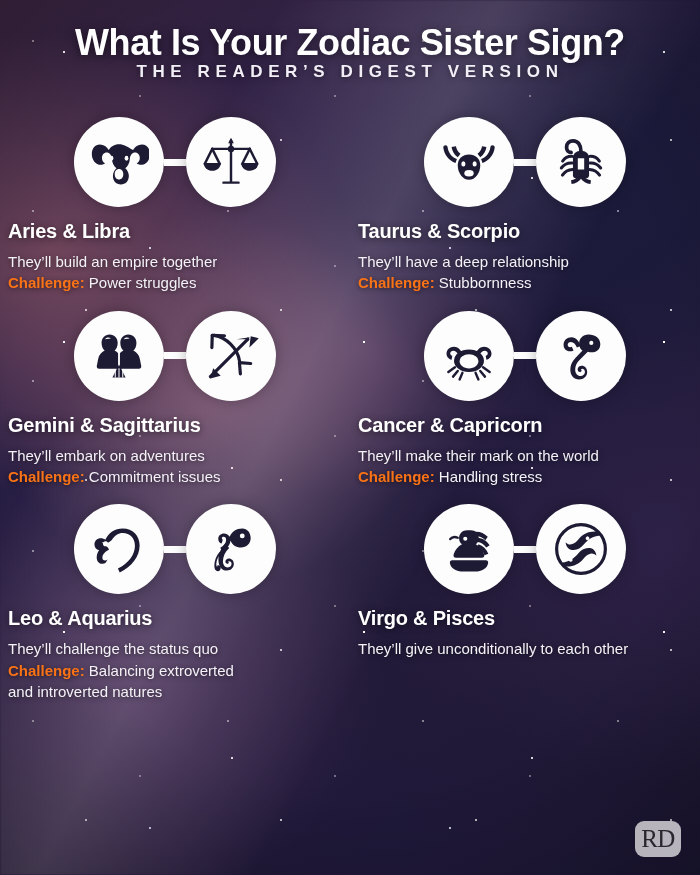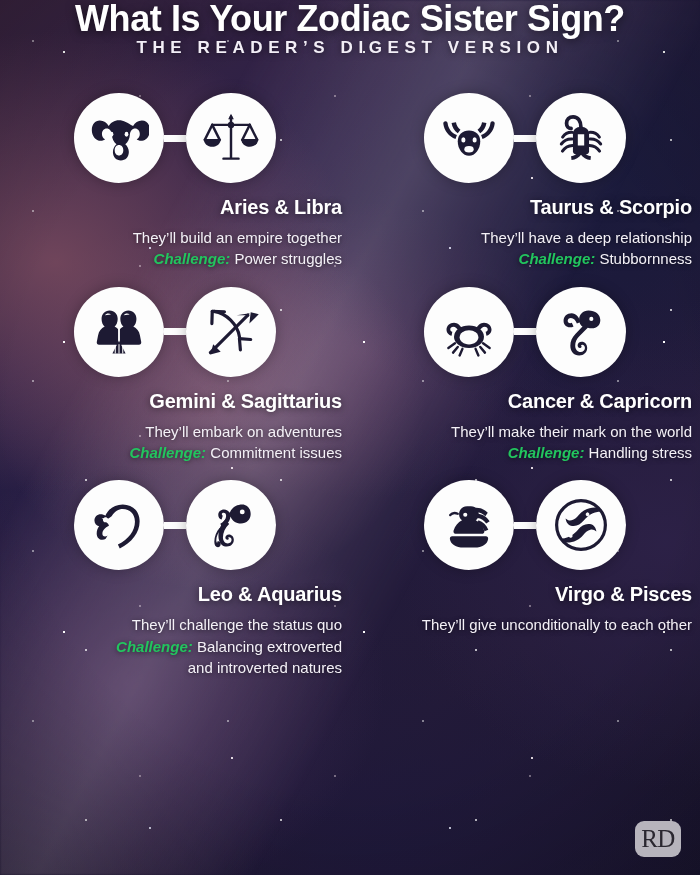--- a/index.html
+++ b/index.html
@@ -69,41 +69,41 @@
   }
   .bg-stars-lg {
     background-image:
       radial-gradient(2.2px 2.2px at 64px 52px,  rgba(255,255,255,0.98) 45%, transparent 50%),
       radial-gradient(2px 2px at 232px 178px,    rgba(255,246,250,0.85) 45%, transparent 50%),
       radial-gradient(2.4px 2.4px at 150px 248px,rgba(236,238,255,0.80) 45%, transparent 50%);
     background-size:300px 290px;
   }
 
   
-  .header { position:relative; text-align:center; }
+  .header { position:relative; text-align:center; padding-top:24px; }
   .title {
     font-size:36px; font-weight:bold; color:#ffffff;
     letter-spacing:-0.4px; line-height:1.06;
     text-shadow:0 2px 10px rgba(0,0,0,0.55);
   }
   .subtitle {
     font-size:17px; font-weight:bold; color:#f2eef6;
     letter-spacing:5.6px;
     text-shadow:0 1px 6px rgba(0,0,0,0.5);
   }
 
   
   .grid {
     position:relative;
     margin-top:22px;
     display:grid;
     grid-template-columns:1fr 1fr;
     row-gap:4px;
   }
-  .pair { padding:6px 8px 0; text-align:right; }
+  .pair { padding:6px 8px 0; text-align:left; }
 
   .icons {
     display:flex; align-items:center; justify-content:center;
     height:104px;
   }
   .disc {
     width:90px; height:90px; border-radius:50%;
     background:#fdfdfd;
     display:flex; align-items:center; justify-content:center;
     box-shadow:0 0 14px rgba(0,0,0,0.28);
@@ -118,21 +118,21 @@
     margin-top:6px;
     font-size:20px; font-weight:bold; color:#ffffff;
     letter-spacing:-0.2px;
     text-shadow:0 1px 7px rgba(0,0,0,0.55);
   }
   .pair-desc {
     margin-top:8px;
     font-size:15px; color:#f4f1f7; line-height:1.42;
     text-shadow:0 1px 5px rgba(0,0,0,0.55);
   }
-  .pair-desc .chal-label { font-weight:bold; color:#22c55e;font-style:italic; }
+  .pair-desc .chal-label { font-weight:bold; color:#f97316; }
   .line { display:block; }
 
   
   .rd-logo {
     position:absolute; right:19px; bottom:18px;
     width:46px; height:36px; border-radius:9px;
     background:rgba(205,203,208,0.88);
     display:flex; align-items:center; justify-content:center;
     font-family:"Liberation Serif", serif;
     font-size:25px; color:#2a2730; letter-spacing:-0.5px;

